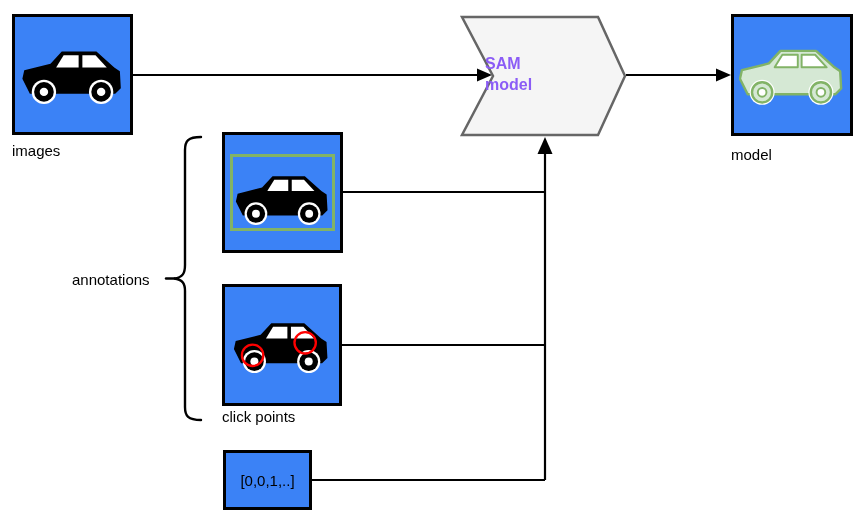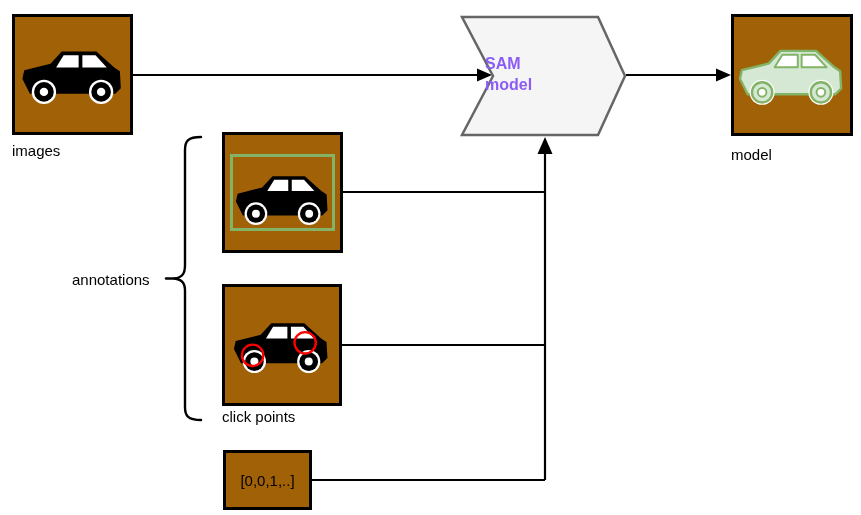--- a/index.html
+++ b/index.html
@@ -2,21 +2,21 @@
 <html><head>
 <meta charset="utf-8">
 <style>
   html,body{margin:0;padding:0;background:#ffffff;}
   .canvas{
     position:relative;width:861px;height:515px;background:#ffffff;overflow:hidden;
     font-family:"Liberation Sans",sans-serif;color:#000;
   }
   .layer{position:absolute;left:0;top:0;width:861px;height:515px;pointer-events:none;}
   .node{
-    position:absolute;background:#a16207;border:3px solid #000000;box-sizing:border-box;
+    position:absolute;background:#3b82f6;border:3px solid #000000;box-sizing:border-box;
     display:flex;align-items:center;justify-content:center;z-index:2;
   }
   .caption{
     position:absolute;font-size:15px;line-height:18px;color:#000;z-index:2;
     white-space:nowrap;
   }
   .sam-wrap{position:absolute;left:458px;top:13px;width:172px;height:126px;z-index:2;}
   .sam-text{
     position:absolute;left:485px;top:53px;width:120px;z-index:3;
     font-weight:bold;font-size:16px;line-height:21px;color:#8b5cf6;

